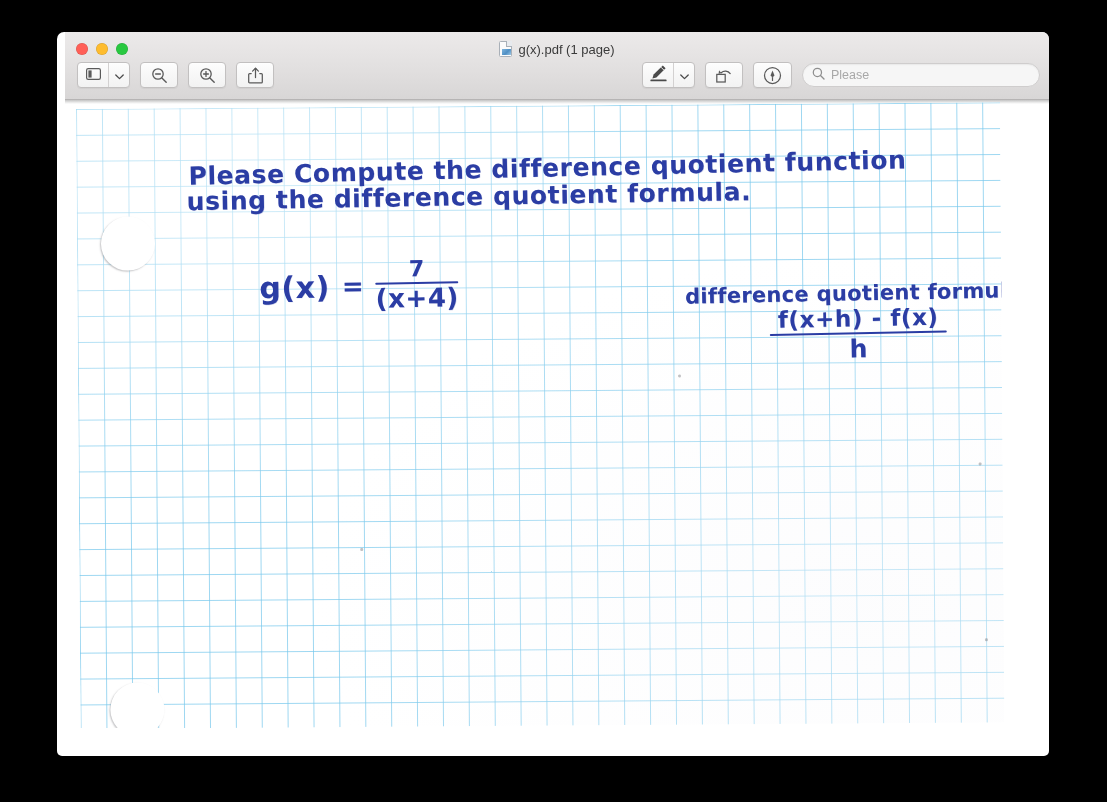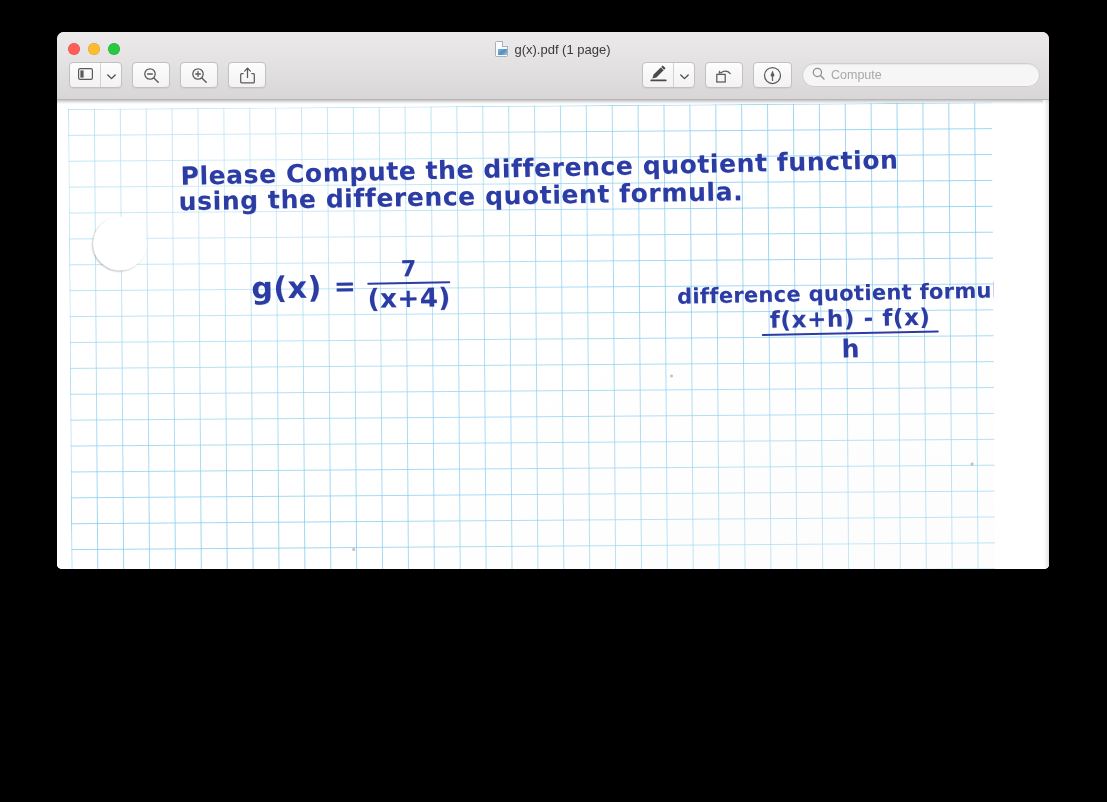--- a/index.html
+++ b/index.html
@@ -12,25 +12,26 @@
     overflow: hidden;
     position: relative;
   }
 
   
   #preview-window {
     position: absolute;
     left: 57px;
     top: 32px;
     width: 992px;
-    height: 537px;
+    height: 724px;
     border-radius: 7px 7px 5px 5px;
     overflow: hidden;
     background: #ffffff;
     box-shadow: 0 0 0 0.5px rgba(0,0,0,0.35), 0 14px 40px rgba(0,0,0,0.55);
+    padding-left: 8px;
   }
 
   
   .titlebar {
     position: relative;
     height: 68px;
     background: linear-gradient(to bottom, #eceaea 0%, #e3e1e1 48%, #d8d6d6 100%);
     border-bottom: 1px solid #b6b4b4;
   }
 
@@ -419,21 +420,21 @@
         </span>
       </div>
 
       <div class="search-field">
         <span>
           <svg width="13" height="13" viewBox="0 0 13 13">
             <circle cx="5.4" cy="5.4" r="4.1" fill="none" stroke="#8e8e8e" stroke-width="1.25"></circle>
             <line x1="8.5" y1="8.5" x2="12" y2="12" stroke="#8e8e8e" stroke-width="1.35" stroke-linecap="round"></line>
           </svg>
         </span>
-        <span class="search-ph">Compute</span>
+        <span class="search-ph">Please</span>
       </div>
 
     </div>
   </div>
 
   <div class="doc-area">
     <div class="page-sheet">
 
       <div class="page-shadow-top"></div>
       <div class="page-shadow-right"></div>

